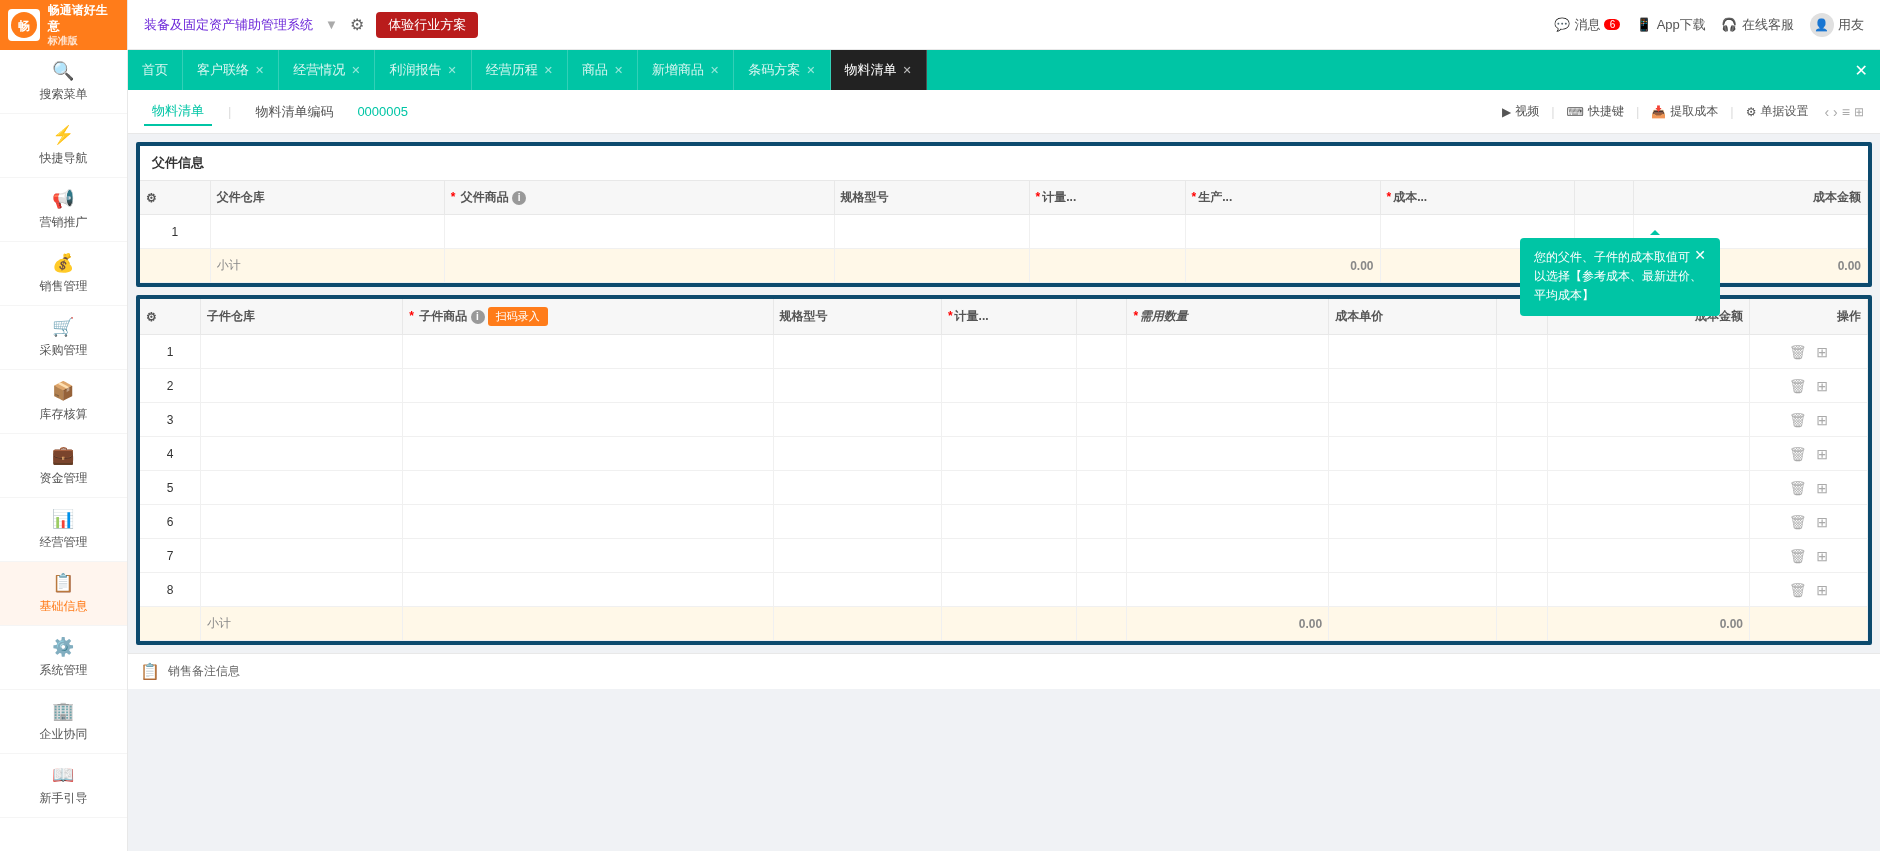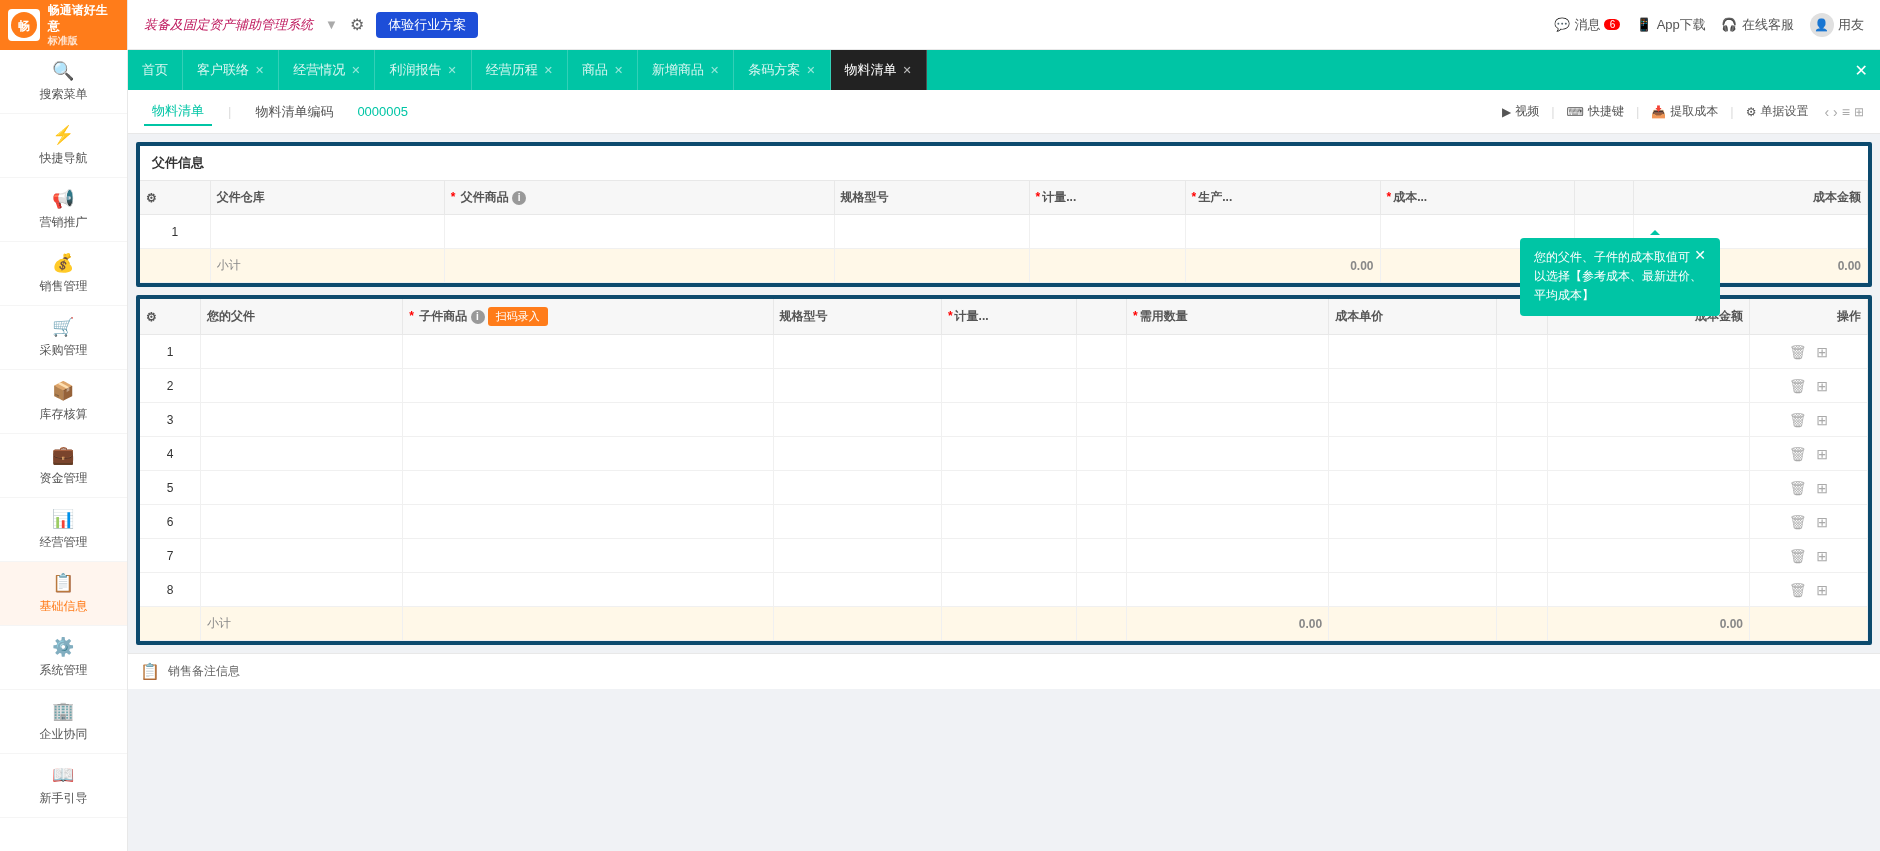--- a/index.html
+++ b/index.html
@@ -58,21 +58,21 @@
     .topbar {
       background: #fff;
       display: flex;
       align-items: center;
       padding: 0 16px;
       height: 50px;
       border-bottom: 1px solid #e8e8e8;
       gap: 12px;
     }
     .topbar-experience {
-      background: #1d4ed8;
+      background: #b91c1c;
       color: #fff;
       border: none;
       border-radius: 4px;
       padding: 4px 12px;
       font-size: 13px;
       cursor: pointer;
     }
     .topbar-right { margin-left: auto; display: flex; align-items: center; gap: 16px; }
     .topbar-right-item { display: flex; align-items: center; gap: 4px; color: #555; font-size: 13px; cursor: pointer; }
     .topbar-badge {
@@ -323,21 +323,21 @@
     <div class="sidebar-item">
       <span class="icon">📖</span>
       <span>新手引导</span>
     </div>
   </div>
 </div>
 
 <div class="main">
 
   <div class="topbar">
-    <span style="color:#be185d;font-size:13px;font-style:italic;">装备及固定资产辅助管理系统</span>
+    <span style="color:#6d28d9;font-size:13px;">装备及固定资产辅助管理系统</span>
     <span style="color:#aaa;cursor:pointer;">▼</span>
     <span style="color:#666;font-size:16px;cursor:pointer;">⚙</span>
     <button class="topbar-experience">体验行业方案</button>
     <div class="topbar-right">
       <div class="topbar-right-item">
         <span>💬</span>
         <span>消息</span>
         <span class="topbar-badge">6</span>
       </div>
       <div class="topbar-right-item">
@@ -483,33 +483,33 @@
           </tr>
         </tbody>
       </table>
     </div>
 
     <div class="section">
       <table class="data-table">
         <thead>
           <tr>
             <th class="col-settings">⚙</th>
-            <th style="width:120px;">您的父件</th>
+            <th style="width:120px;">子件仓库</th>
             <th style="width:220px;">
               <span class="required-star">*</span>
               <span>子件商品</span>
               <span class="info-icon">i</span>
               <button class="scan-btn">扫码录入</button>
             </th>
             <th style="width:100px;">规格型号</th>
             <th style="width:80px;">
               <span class="required-star">*</span>计量...
             </th>
             <th style="width:30px;"></th>
-            <th style="width:120px;">
+            <th style="width:120px;font-style:italic;">
               <span class="required-star">*</span>需用数量
             </th>
             <th style="width:100px;">成本单价</th>
             <th style="width:30px;"></th>
             <th style="width:120px;text-align:right;">成本金额</th>
             <th style="width:70px;text-align:right;">操作</th>
           </tr>
         </thead>
         <tbody>
           <tr>

